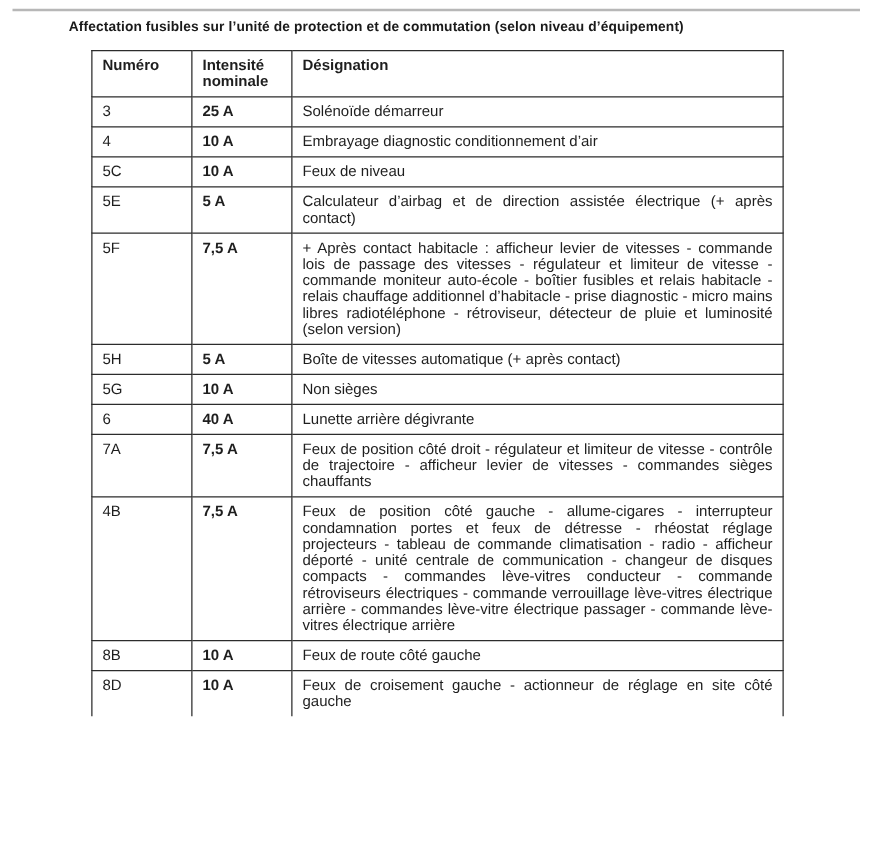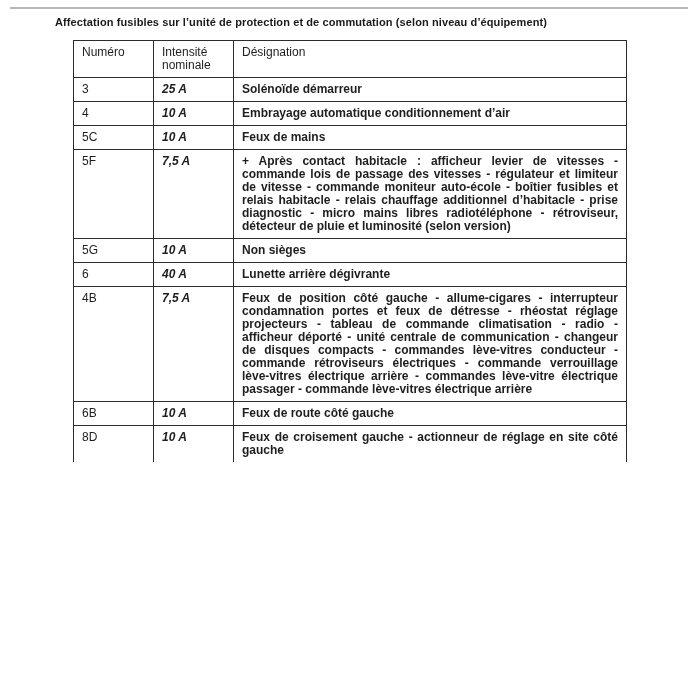--- a/index.html
+++ b/index.html
@@ -49,29 +49,27 @@
     border: 1px solid #2c2c2c;
     padding: 5px 8px;
     font-size: 12px;
     line-height: 13px;
     vertical-align: top;
     text-align: left;
     color: #1e1e1e;
     overflow: hidden;
   }
   .fuse-table th {
-    font-weight: normal;
+    font-weight: bold;
   }
   .fuse-table td.cell-amp {
     font-weight: bold;
-    font-style: italic;
   }
   .fuse-table td.cell-des {
     text-align: justify;
-    font-weight: bold;
   }
   
   .fuse-table tbody tr:last-child td {
     border-bottom: none;
   }
 </style>
 </head>
 <body>
 
 <div class="top-rule"></div>
@@ -93,49 +91,64 @@
   </thead>
   <tbody id="table-body">
       <tr>
     <td class="cell-num">3</td>
     <td class="cell-amp">25 A</td>
     <td class="cell-des">Solénoïde démarreur</td>
   </tr>
       <tr>
     <td class="cell-num">4</td>
     <td class="cell-amp">10 A</td>
-    <td class="cell-des">Embrayage automatique conditionnement d’air</td>
+    <td class="cell-des">Embrayage diagnostic conditionnement d’air</td>
   </tr>
       <tr>
     <td class="cell-num">5C</td>
     <td class="cell-amp">10 A</td>
-    <td class="cell-des">Feux de mains</td>
+    <td class="cell-des">Feux de niveau</td>
+  </tr>
+      <tr>
+    <td class="cell-num">5E</td>
+    <td class="cell-amp">5 A</td>
+    <td class="cell-des">Calculateur d’airbag et de direction assistée électrique (+ après contact)</td>
   </tr>
       <tr>
     <td class="cell-num">5F</td>
     <td class="cell-amp">7,5 A</td>
     <td class="cell-des">+ Après contact habitacle : afficheur levier de vitesses - commande lois de passage des vitesses - régulateur et limiteur de vitesse - commande moniteur auto-école - boîtier fusibles et relais habitacle - relais chauffage additionnel d’habitacle - prise diagnostic - micro mains libres radiotéléphone - rétroviseur, détecteur de pluie et luminosité (selon version)</td>
+  </tr>
+      <tr>
+    <td class="cell-num">5H</td>
+    <td class="cell-amp">5 A</td>
+    <td class="cell-des">Boîte de vitesses automatique (+ après contact)</td>
   </tr>
       <tr>
     <td class="cell-num">5G</td>
     <td class="cell-amp">10 A</td>
     <td class="cell-des">Non sièges</td>
   </tr>
       <tr>
     <td class="cell-num">6</td>
     <td class="cell-amp">40 A</td>
     <td class="cell-des">Lunette arrière dégivrante</td>
   </tr>
       <tr>
+    <td class="cell-num">7A</td>
+    <td class="cell-amp">7,5 A</td>
+    <td class="cell-des">Feux de position côté droit - régulateur et limiteur de vitesse - contrôle de trajectoire - afficheur levier de vitesses - commandes sièges chauffants</td>
+  </tr>
+      <tr>
     <td class="cell-num">4B</td>
     <td class="cell-amp">7,5 A</td>
     <td class="cell-des">Feux de position côté gauche - allume-cigares - interrupteur condamnation portes et feux de détresse - rhéostat réglage projecteurs - tableau de commande climatisation - radio - afficheur déporté - unité centrale de communication - changeur de disques compacts - commandes lève-vitres conducteur - commande rétroviseurs électriques - commande verrouillage lève-vitres électrique arrière - commandes lève-vitre électrique passager - commande lève-vitres électrique arrière</td>
   </tr>
       <tr>
-    <td class="cell-num">6B</td>
+    <td class="cell-num">8B</td>
     <td class="cell-amp">10 A</td>
     <td class="cell-des">Feux de route côté gauche</td>
   </tr>
       <tr>
     <td class="cell-num">8D</td>
     <td class="cell-amp">10 A</td>
     <td class="cell-des">Feux de croisement gauche - actionneur de réglage en site côté gauche</td>
   </tr>
     </tbody>
 </table>

